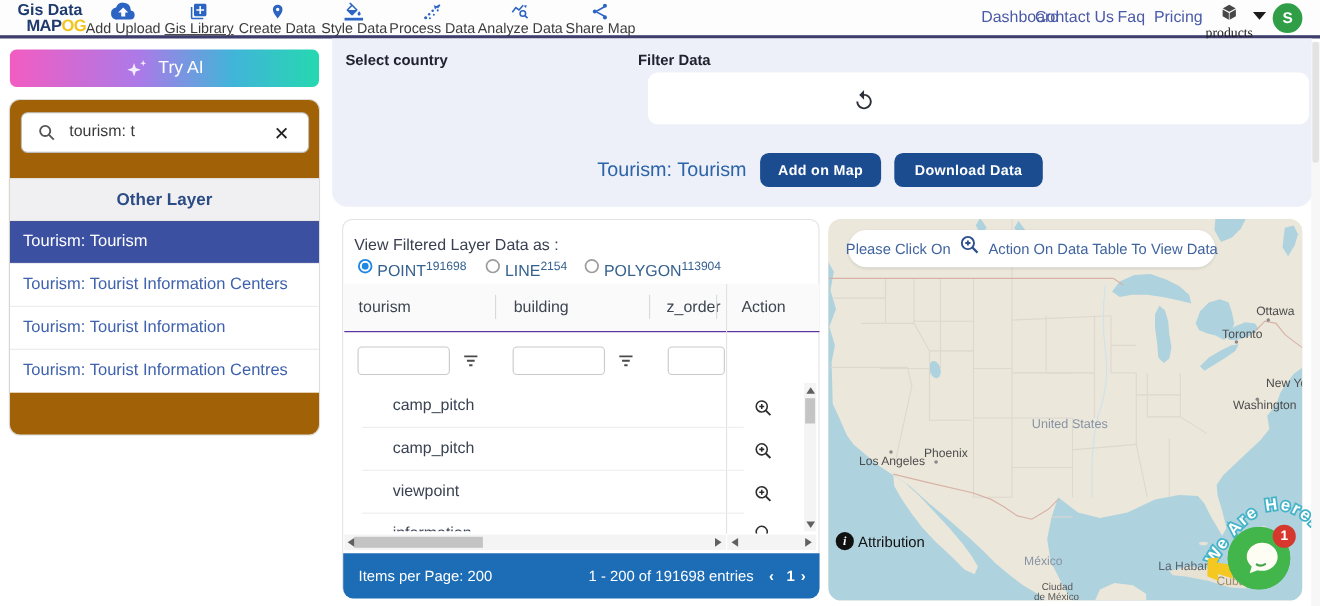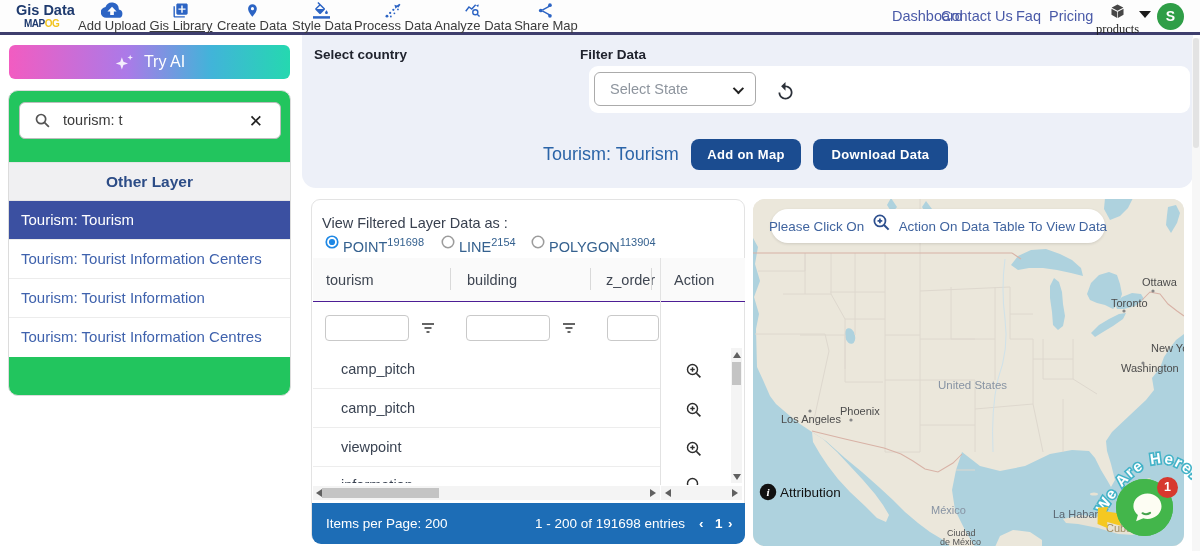--- a/index.html
+++ b/index.html
@@ -12,21 +12,21 @@
 .navitem { position:absolute; top:2px; text-align:center; color:#3b3b3b; font-size:13px; transform:translateX(-50%); white-space:nowrap; }
 .navitem svg { display:block; margin:0 auto; }
 .navitem .lbl { margin-top:0px; line-height:13px; }
 .rlink { position:absolute; top:8px; color:#4a5aa8; font-size:14.5px; white-space:nowrap; }
 
 #sidebar { position:absolute; left:0; top:38px; width:302px; height:513px; background:#fff; }
 #tryai { position:absolute; left:9px; top:7px; width:281px; height:34px; border-radius:6px;
   background:linear-gradient(90deg,#f25cc1 0%,#ab7ae8 42%,#41b4d9 72%,#25d8b0 100%);
   color:#fff; font-size:16px; display:flex; align-items:center; justify-content:center; gap:9px; }
 #sidecard { position:absolute; left:8px; top:52px; width:283px; height:306px;
-  border:1px solid #dcdcdc; border-radius:10px; background:#22c55e; overflow:hidden; }
+  border:1px solid #dcdcdc; border-radius:10px; background:#a16207; overflow:hidden; }
 #searchwrap { position:relative; margin:11px 9px 8px 10px; height:37px; border:1px solid #bdbdbd;
   border-radius:6px; background:#fff; }
 #searchwrap .q { position:absolute; left:14px; top:9px; }
 #searchwrap .txt { position:absolute; left:43px; top:9px; font-size:14.5px; color:#3a3a3a; }
 #searchwrap .x { position:absolute; right:17px; top:8px; font-size:17px; color:#222; }
 .secthead { height:39px; background:#f0f0f2; border-top:1px solid #e4e4e6; border-bottom:1px solid #e4e4e6;
   text-align:center; line-height:38px; font-weight:bold; font-size:15.5px; color:#2c4c86; }
 .layeritem { height:39px; line-height:38px; padding-left:12px; font-size:15px; color:#3f62ad;
   border-bottom:1px solid #ececec; background:#fff; }
 .layeritem.sel { background:#3b50a1; color:#fff; }
@@ -45,21 +45,21 @@
 
 #tcard { position:absolute; left:311px; top:199px; width:434px; height:344px; background:#fff;
   border:1px solid #e3e3e3; border-radius:9px; }
 #tct { position:absolute; left:10px; top:15px; font-size:14.5px; color:#394150; }
 #radios { position:absolute; left:0; top:0; width:100%; height:0; font-size:14.5px; color:#35618f; }
 #thead { position:absolute; left:1px; top:58px; width:432px; height:44px; background:#fafafa;
   border-bottom:1px solid #4c1d95; font-size:14.5px; color:#3f4652; }
 .vline { position:absolute; width:1px; background:#d9d9d9; }
 #actline { position:absolute; left:348px; top:58px; width:1px; height:227px; background:#e2e2e2; }
 .finput { position:absolute; top:115px; height:26px; background:#fff; border:1px solid #c9c9c9; border-radius:4px; }
-.row { position:absolute; left:1px; width:347px; height:39px; border-bottom:1px solid #ededed;
+.row { position:absolute; left:17px; width:347px; height:39px; border-bottom:1px solid #ededed;
   font-size:14.5px; color:#3a4352; line-height:38px; padding-left:28px; }
 .mag { position:absolute; left:373px; }
 
 .sbtrack { position:absolute; background:#f4f4f4; }
 .sbthumb { position:absolute; background:#c4c4c4; }
 .arr { position:absolute; width:0; height:0; }
 #tfoot { position:absolute; left:0px; top:303px; width:433px; height:41px; background:#1d6db6;
   border-radius:0 0 9px 9px; color:#fff; font-size:13.5px; }
 
 #mcard { position:absolute; left:753px; top:199px; width:431px; height:347px; border-radius:12px;
@@ -74,21 +74,21 @@
 #badge { position:absolute; left:1157px; top:477px; width:21px; height:21px; border-radius:50%;
   background:#d7382e; color:#fff; font-size:12.5px; font-weight:bold; text-align:center; line-height:21px; }
 </style>
 </head>
 <body>
 
 <div id="nav"></div>
 
 <div class="abs" style="left:16px;top:4px;font-weight:bold;color:#1e3a6e;line-height:13px;">
   <div style="font-size:14.5px;">Gis Data</div>
-  <div style="font-size:10px;padding-left:8px;letter-spacing:-0.5px;">MAP<span style="color:#f2c41d;">OG</span></div>
+  <div style="font-size:15px;padding-left:8px;letter-spacing:-0.5px;">MAP<span style="color:#f2c41d;">OG</span></div>
 </div>
 <div class="navitem" style="left:112px;">
   <svg width="22" height="17" viewBox="0 0 24 18" fill="#2c64c4">
       <path d="M19.4 7.04A7.5 7.5 0 0 0 4.9 5.06 6 6 0 0 0 6 17h13a4.5 4.5 0 0 0 .4-8.96zM14 10v4h-4v-4H7l5-5 5 5h-3z"></path>
     </svg>
   <div class="lbl">Add Upload</div>
 </div>
 <div class="navitem" style="left:181px;text-decoration:underline;">
   <svg width="18" height="17" viewBox="0 0 24 24" fill="#2c64c4">
       <path d="M4 6H2v14c0 1.1.9 2 2 2h14v-2H4V6zm16-4H8c-1.1 0-2 .9-2 2v12c0 1.1.9 2 2 2h12c1.1 0 2-.9 2-2V4c0-1.1-.9-2-2-2zm-1 9h-4v4h-2v-4H9V9h4V5h2v4h4v2z"></path>
@@ -175,21 +175,20 @@
     <div class="layeritem">Tourism: Tourist Information Centers</div>
     <div class="layeritem">Tourism: Tourist Information</div>
     <div class="layeritem" style="border-bottom:none;">Tourism: Tourist Information Centres</div>
   </div>
 </div>
 
 <div id="panel">
   <div class="label" style="left:12px;top:12px;">Select country</div>
   <div class="label" style="left:278px;top:12px;">Filter Data</div>
   <div id="filterbox"></div>
-  <div class="selbox" style="left:292px;top:37px;width:162px;color:#8e959e;padding-left:15px;">Select State<span class="chev"></span></div>
   <svg class="abs" style="left:473px;top:46px;" width="21" height="21" viewBox="0 0 24 24" fill="#2b3039">
       <path d="M12 5V1L7 6l5 5V7c3.31 0 6 2.69 6 6s-2.69 6-6 6-6-2.69-6-6H4c0 4.42 3.58 8 8 8s8-3.58 8-8-3.58-8-8-8z"></path>
     </svg>
   <div id="tourismtitle">Tourism: Tourism</div>
   <div class="navybtn" style="left:511px;width:135px;">Download Data</div>
   <div class="navybtn" style="left:389px;width:110px;">Add on Map</div>
 </div>
 
 <div id="tcard">
   <div id="tct">View Filtered Layer Data as :</div>

